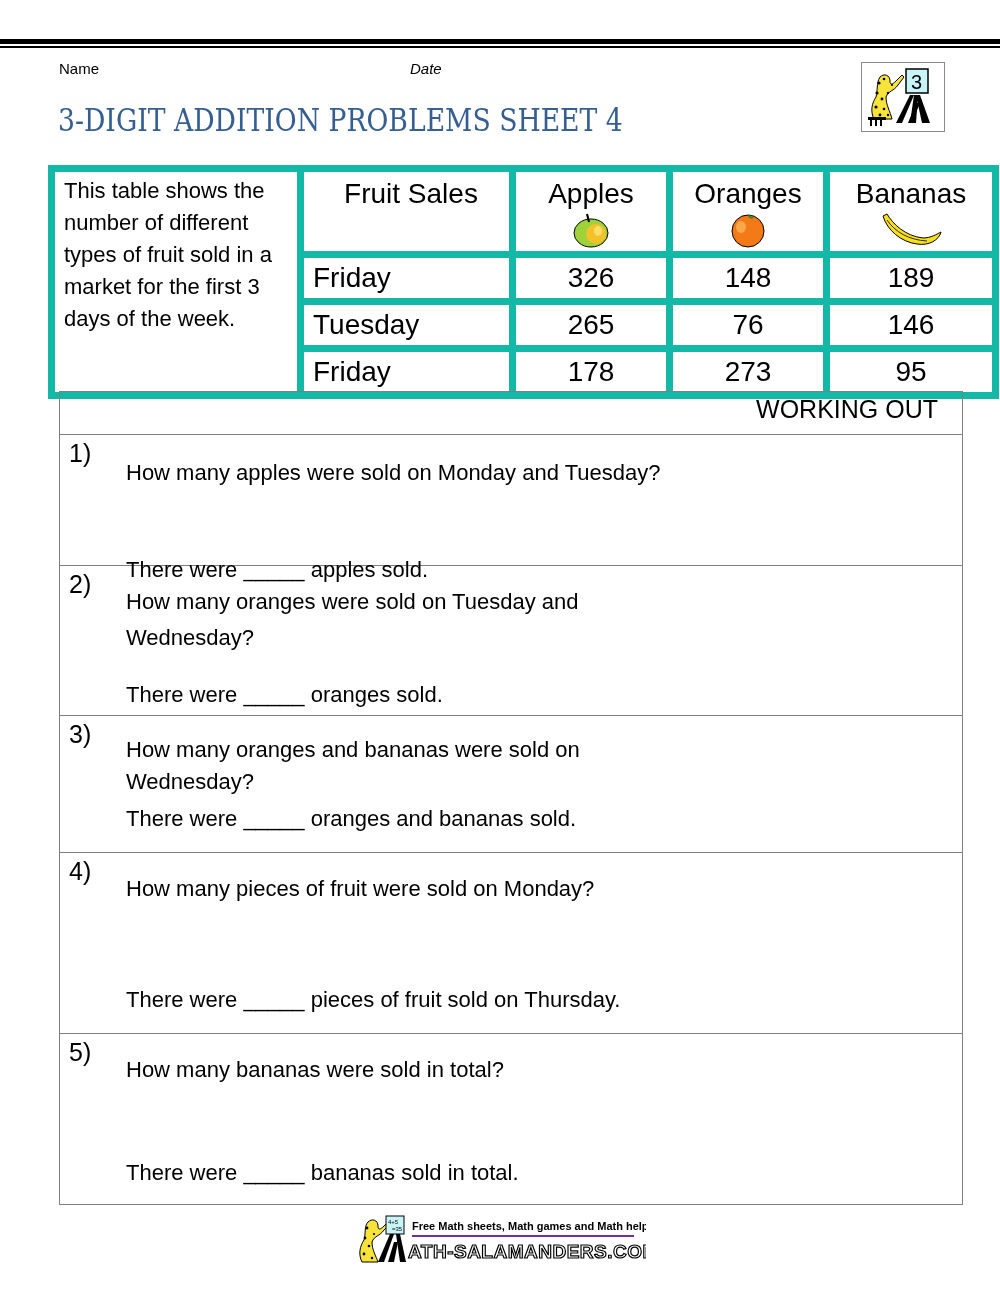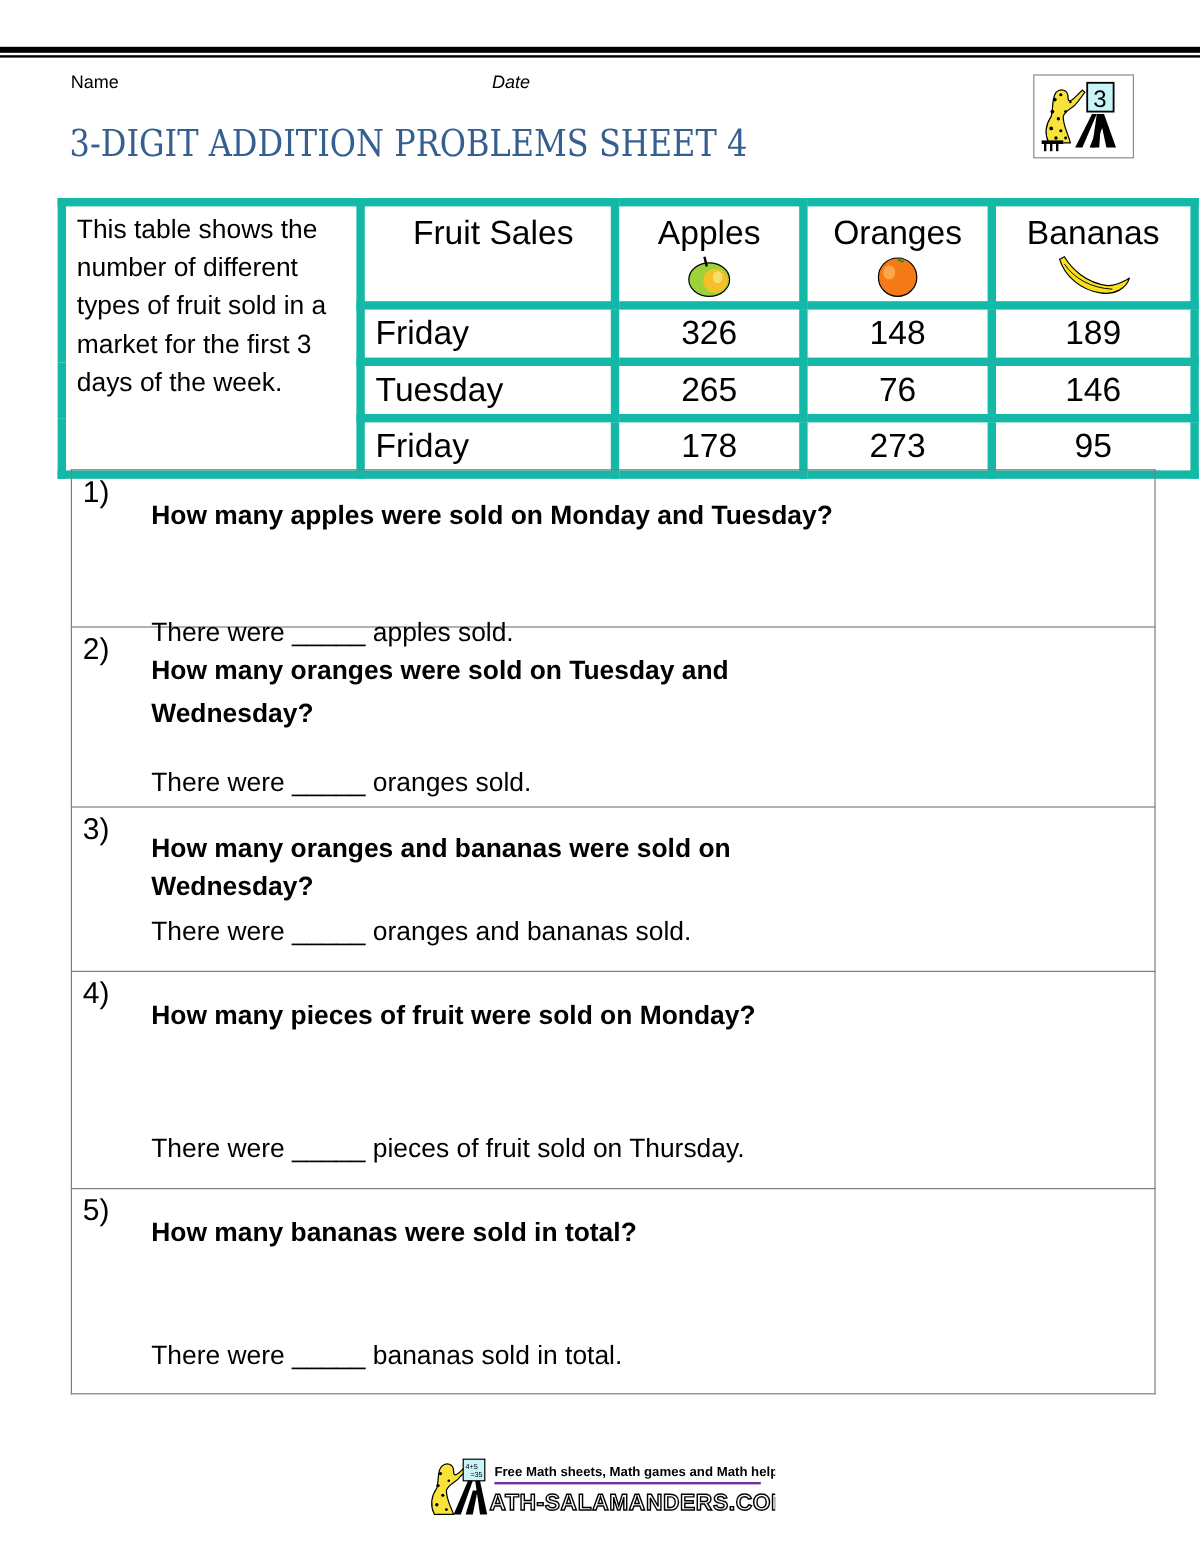--- a/index.html
+++ b/index.html
@@ -30,21 +30,21 @@
     .col-bananas { width: 162px; }
     .fruit-head { text-align: center; padding-left: 9px !important; }
     .fruit-icon { display: block; margin: 2px auto 0 auto; }
 
     
     .q-table { position: absolute; left: 59px; top: 391px; width: 904px; border-collapse: collapse; }
     .q-table td { border: 1px solid #7f7f7f; padding: 0; vertical-align: top; position: relative; }
     .wo-cell { height: 42px; }
     .wo-label { position: absolute; right: 24px; top: 3px; font-size: 25px; }
     .q-num { position: absolute; left: 9px; top: 4px; font-size: 25px; }
-    .q-text { position: absolute; left: 66px; font-size: 22px; line-height: 36px; font-weight: bold; }
+    .q-text { position: absolute; left: 66px; font-size: 22px; line-height: 36px; }
     .q-answer { position: absolute; left: 66px; font-size: 22px; line-height: 30px; white-space: nowrap; }
 
     .footer-logo { position: absolute; left: 356px; top: 1214px; width: 290px; height: 52px; }
   </style>
 </head>
 <body>
 
 <div class="top-rule-thick"></div>
 <div class="top-rule-thin"></div>
 
@@ -133,20 +133,25 @@
     <td class="row-label-cell">Friday</td>
     <td class="num-cell">178</td>
     <td class="num-cell">273</td>
     <td class="num-cell">95</td>
   </tr>
 </tbody>
   </table>
 
 <table class="q-table">
   <tbody>
+      <tr>
+    <td class="wo-cell">
+      <span class="wo-label">WORKING OUT</span>
+    </td>
+  </tr>
   <tr>
     <td style="height:130px">
       <span class="q-num">1)</span>
       <div class="q-text" style="top:20px;width:640px">How many apples were sold on Monday and Tuesday?</div>
       <div class="q-answer" style="top:120px;">There were _____ apples sold.</div>
     </td>
   </tr>
   <tr>
     <td style="height:149px">
       <span class="q-num">2)</span>

